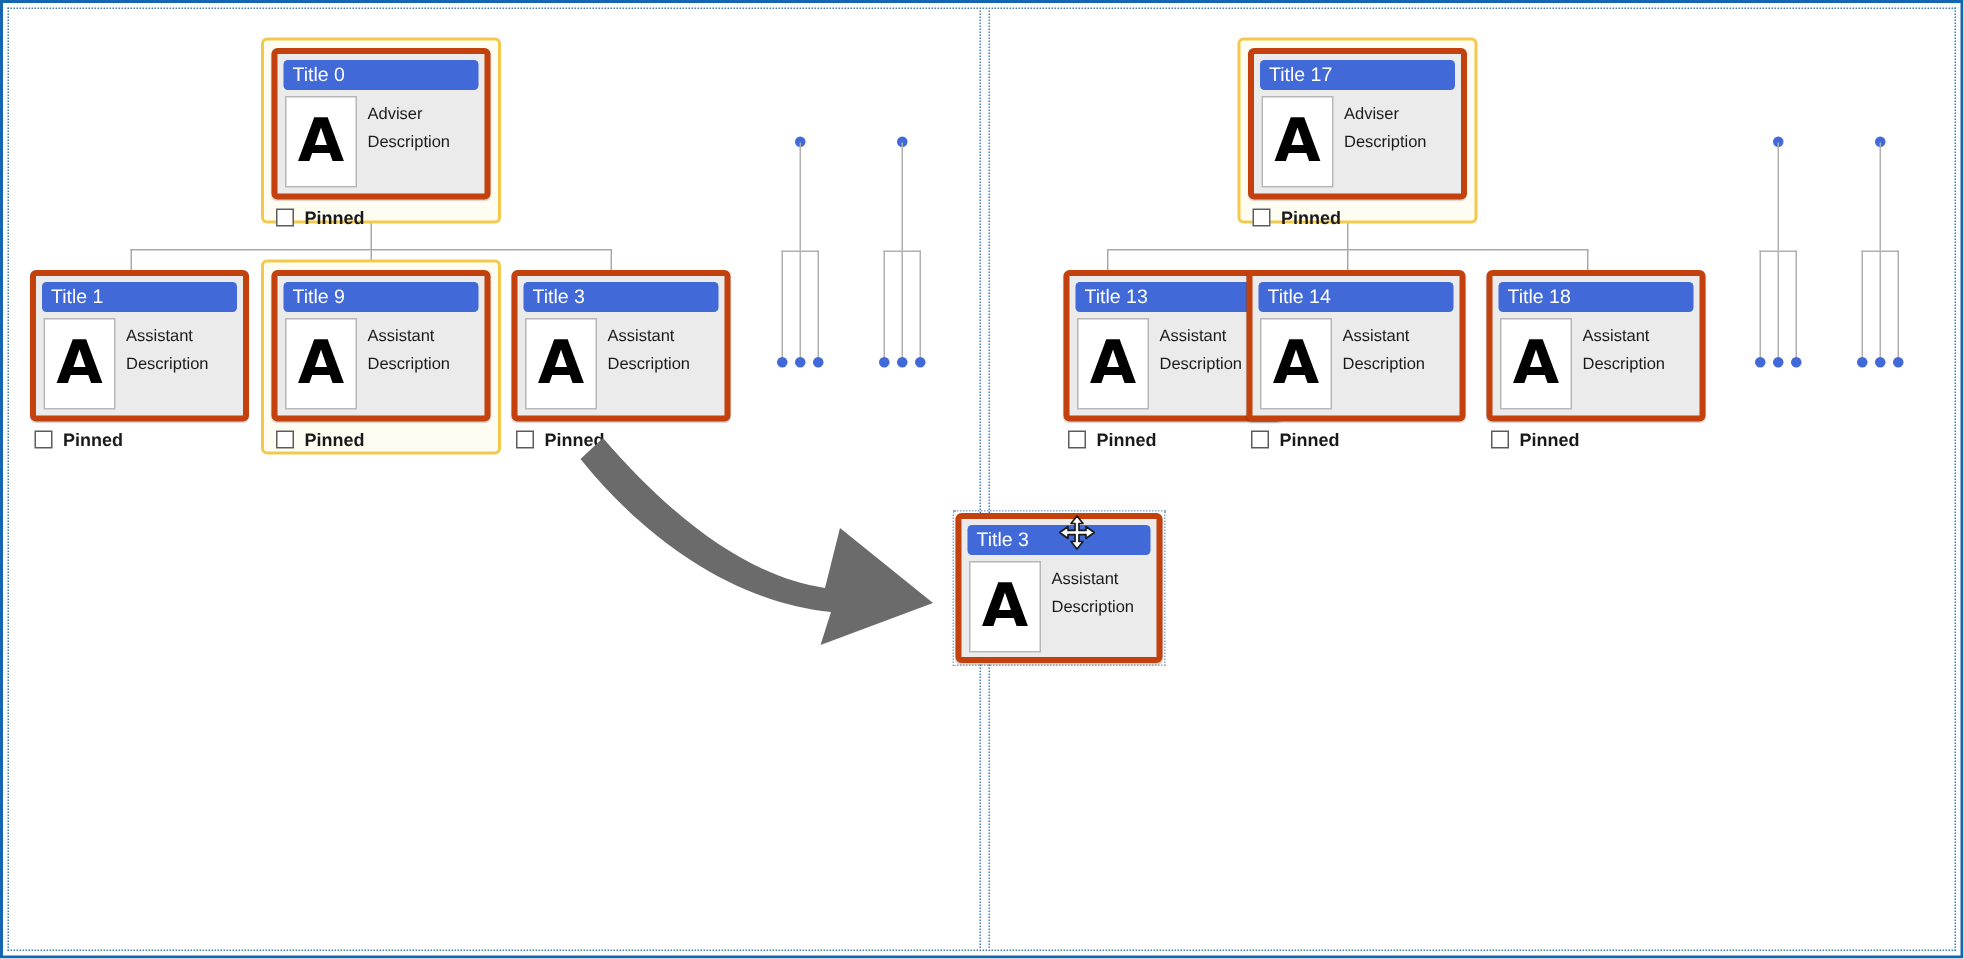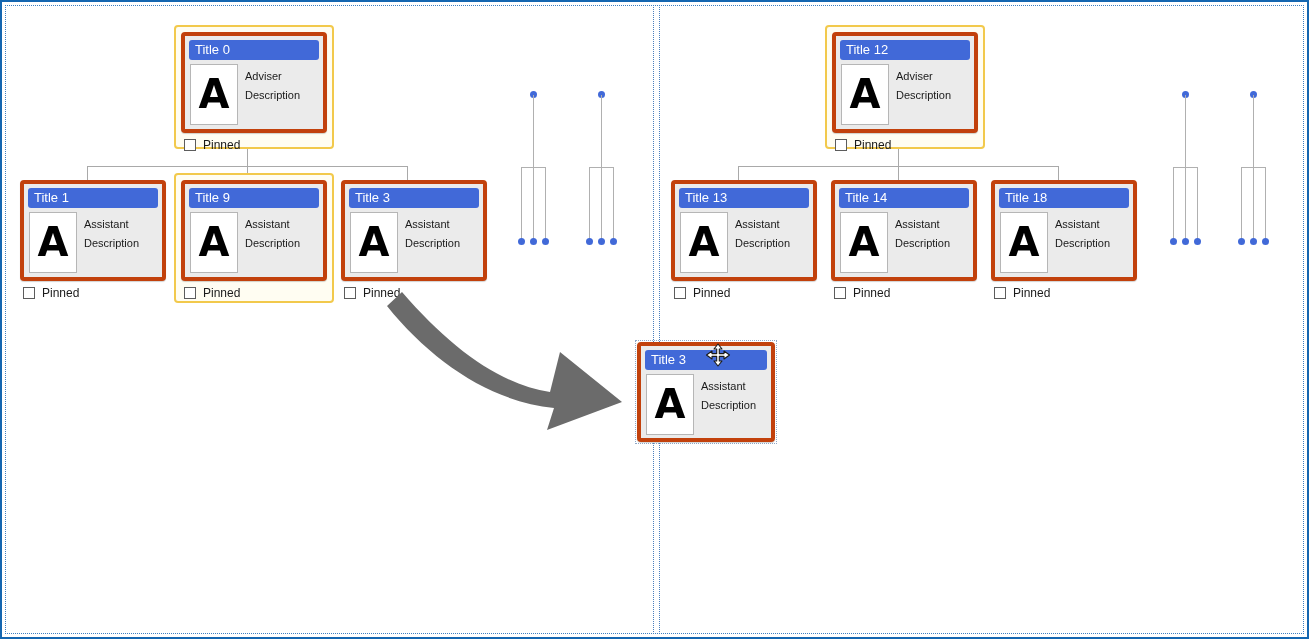--- a/index.html
+++ b/index.html
@@ -89,21 +89,21 @@
     font-size:11px;
     color:#1a1a1a;
   }
   .card .ftext div{line-height:19px;}
 
   
   .pinned{
     position:absolute;
     left:3px;top:106px;
     display:flex;align-items:center;gap:7px;
-    font-size:12px;color:#1a1a1a;
+    font-size:12px;color:#1a1a1a;font-weight:bold;
   }
   .pinned .box{
     width:12px;height:12px;
     border:1px solid #5c5c5c;
     background:#ffffff;
     box-sizing:border-box;
     display:inline-block;
   }
 
   
@@ -247,34 +247,34 @@
 
     <div class="conn v" style="left:896px;top:133px;height:31px;"></div>
     <div class="conn h" style="left:736px;top:164px;width:321px;"></div>
     <div class="conn v" style="left:736px;top:164px;height:14px;"></div>
     <div class="conn v" style="left:896px;top:164px;height:14px;"></div>
     <div class="conn v" style="left:1056px;top:164px;height:14px;"></div>
 
     <div class="node" style="left:830px;top:30px;">
       <div class="sel"></div>
       <div class="card">
-        <div class="titlebar">Title 12</div>
+        <div class="titlebar">Title 17</div>
         <div class="photo">A</div>
         <div class="ftext">
           <div>Adviser</div>
           <div>Description</div>
         </div>
       </div>
       <div class="pinned">
         <span class="box"></span>
         <span>Pinned</span>
       </div>
     </div>
 
-    <div class="node" style="left:669px;top:178px;border-radius:12px;">
+    <div class="node" style="left:707px;top:178px;border-radius:12px;">
       <div class="card">
         <div class="titlebar">Title 13</div>
         <div class="photo">A</div>
         <div class="ftext">
           <div>Assistant</div>
           <div>Description</div>
         </div>
       </div>
       <div class="pinned">
         <span class="box"></span>

